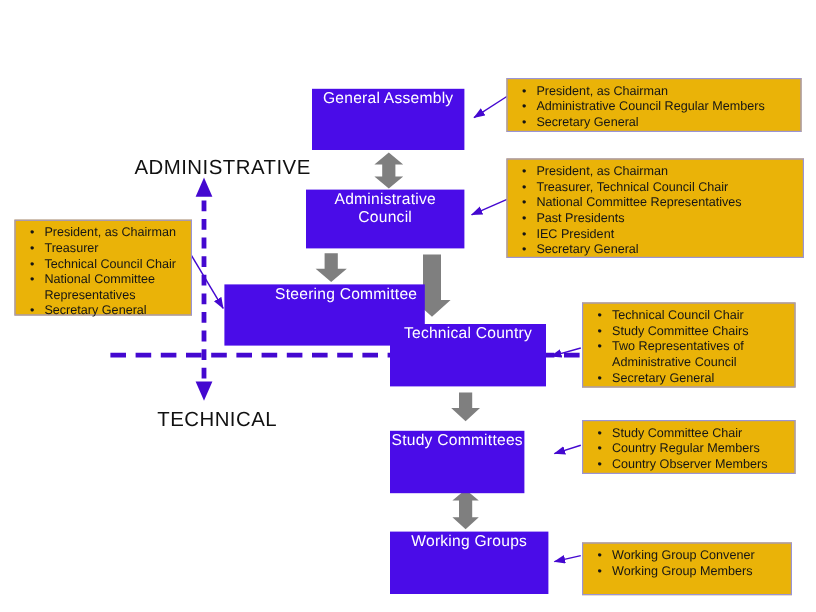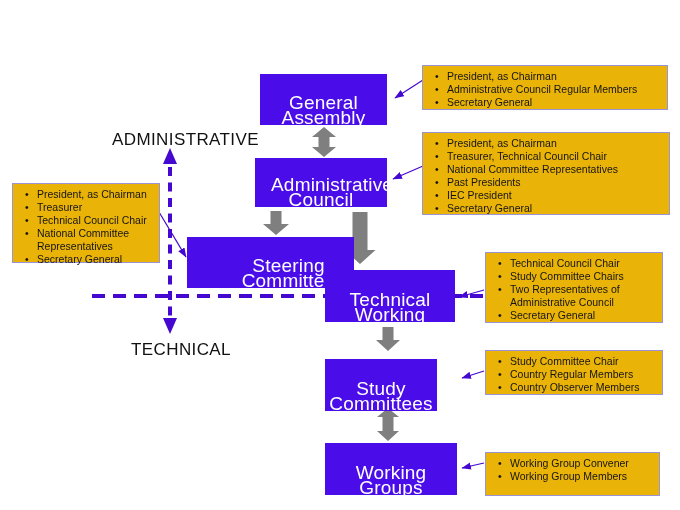--- a/index.html
+++ b/index.html
@@ -11,22 +11,22 @@
   }
   html,body{margin:0;padding:0;}
   body{
     width:680px;height:510px;position:relative;background:#ffffff;
     font-family:"Liberation Sans","DejaVu Sans",sans-serif;overflow:hidden;
   }
   #canvas{position:absolute;inset:0;width:680px;height:510px;}
   svg.overlay{position:absolute;left:0;top:0;z-index:1;}
   .node{
     position:absolute;z-index:2;background:var(--node-fill);
-    color:#ffffff;display:flex;align-items:flex-end;justify-content:center;
-    text-align:center;font-size:19px;line-height:15px;letter-spacing:0.2px;
+    color:#ffffff;display:flex;align-items:flex-start;justify-content:center;
+    text-align:center;font-size:13px;line-height:15px;letter-spacing:0.2px;
   }
   .annotation{
     position:absolute;z-index:2;background:#eab308;
     border:1px solid var(--annotation-border);
     box-sizing:border-box;
   }
   .annotation ul{
     margin:0;padding:4px 4px 3px 24px;list-style:none;
   }
   .annotation li{
@@ -92,21 +92,21 @@
 
   <div class="node" style="left:255px;top:158px;width:132px;height:49px;">
     <span style="max-width:100px;">Administrative Council</span>
   </div>
 
   <div class="node" style="left:187px;top:237px;width:131px;height:51px;padding-left:36px;">
     <span>Steering Committee</span>
   </div>
 
   <div class="node" style="left:325px;top:270px;width:130px;height:52px;">
-    <span>Technical Working</span>
+    <span>Technical Country</span>
   </div>
 
   <div class="node" style="left:325px;top:359px;width:112px;height:52px;">
     <span>Study Committees</span>
   </div>
 
   <div class="node" style="left:325px;top:443px;width:132px;height:52px;">
     <span>Working Groups</span>
   </div>
 

